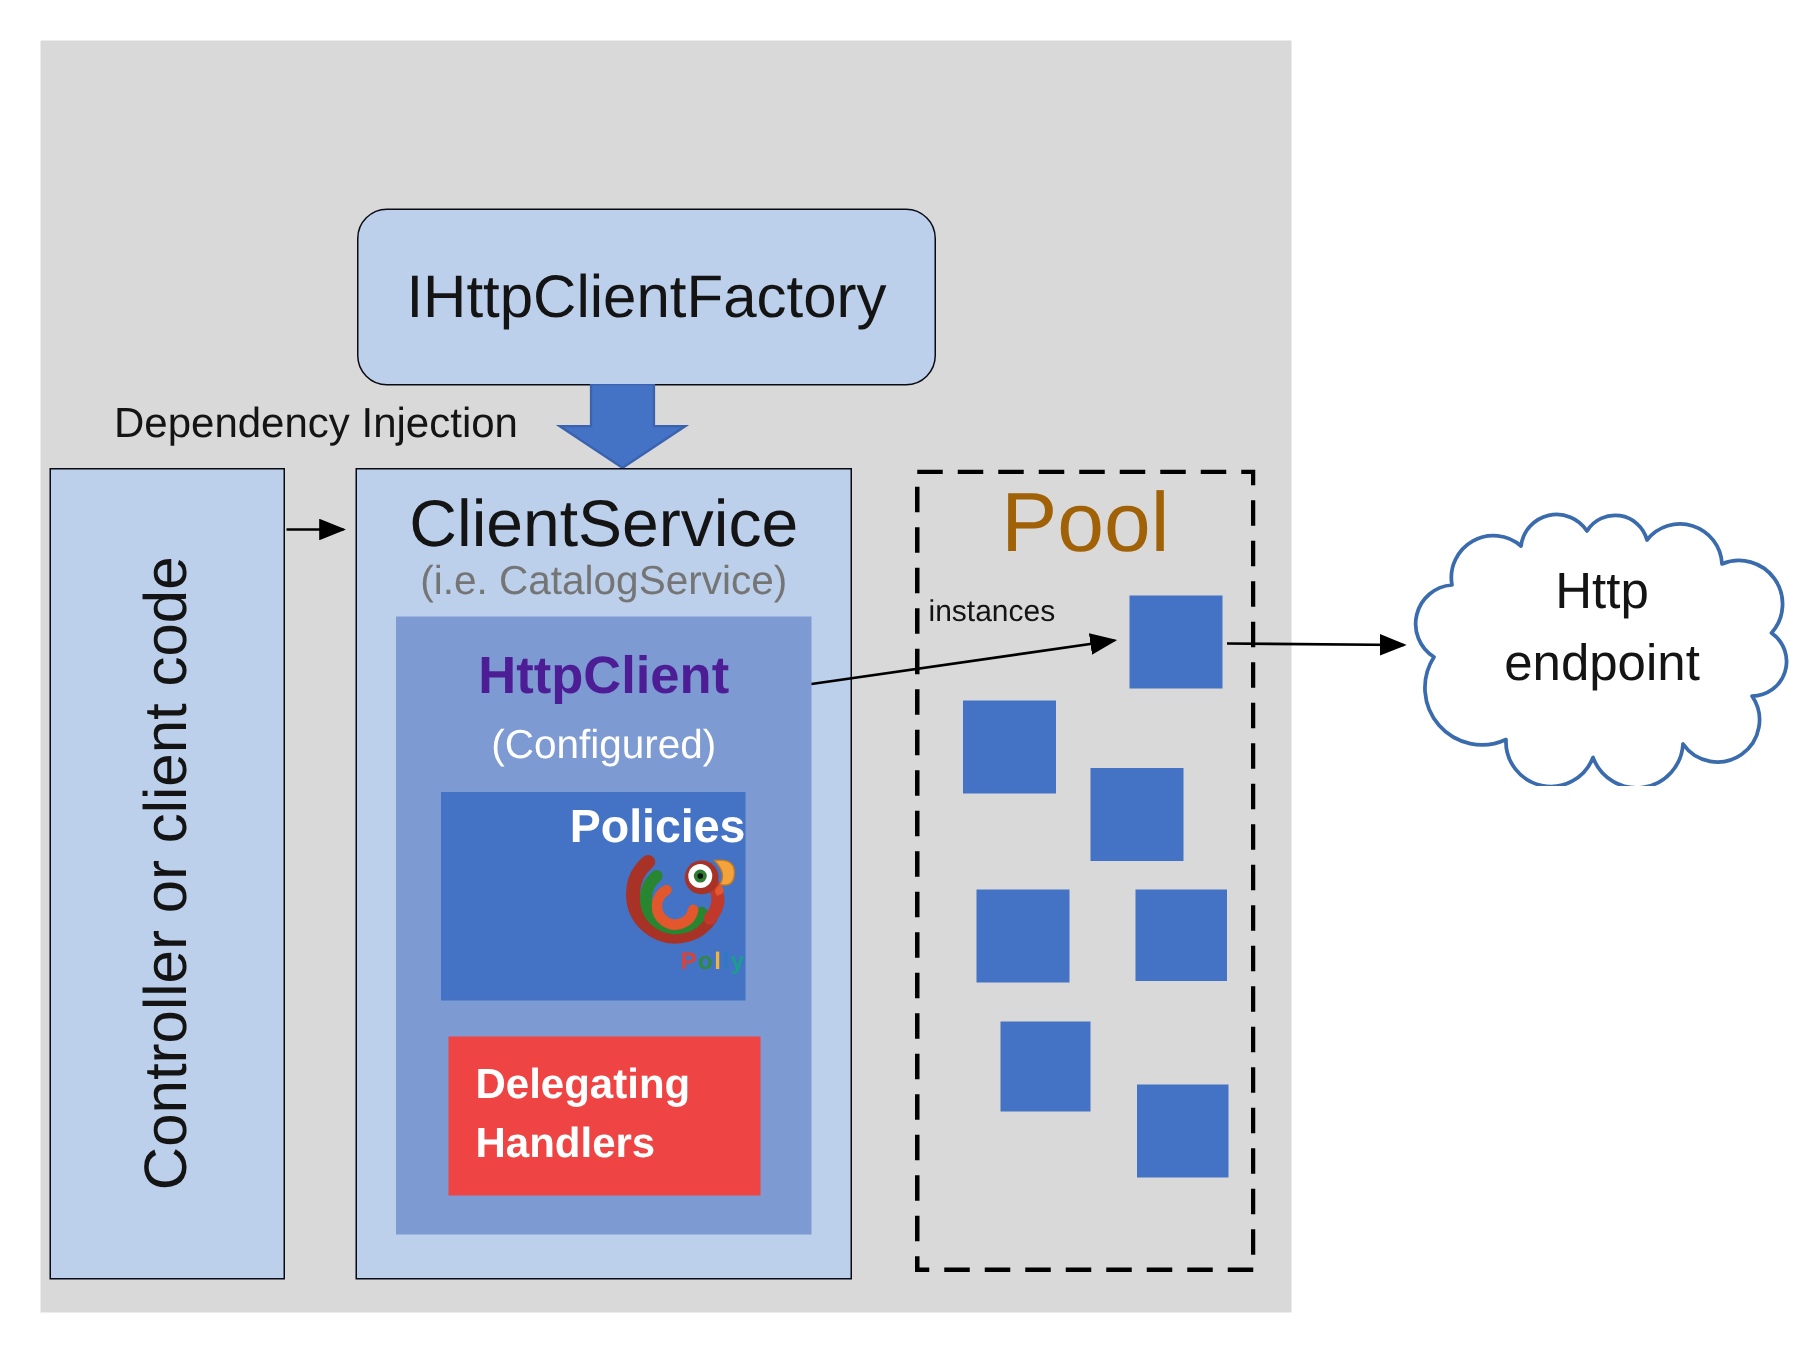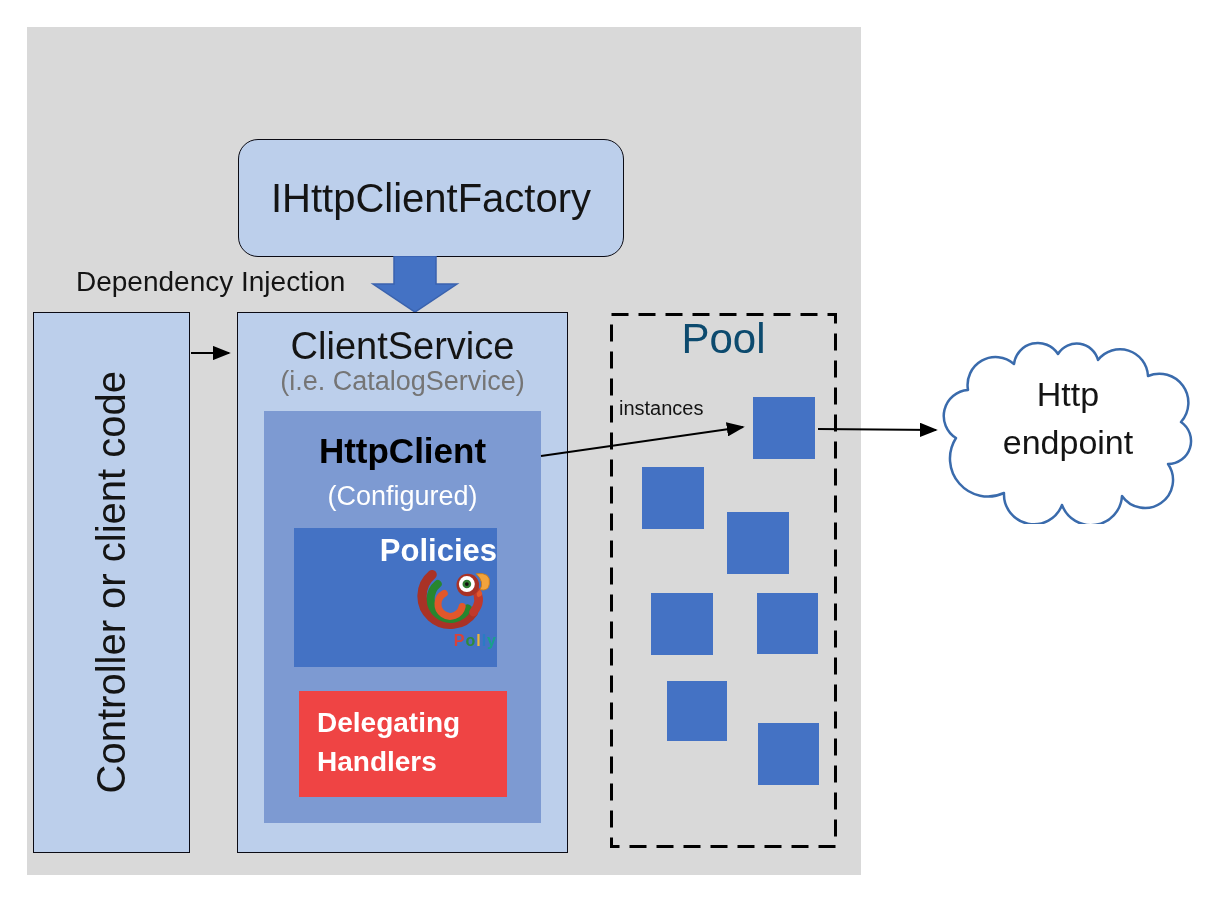--- a/index.html
+++ b/index.html
@@ -11,33 +11,33 @@
   .panel{left:27px;top:27px;width:834px;height:848px;background:#d9d9d9;}
   .panel-title{left:58px;top:50px;font-size:42px;color:#151515;white-space:nowrap;}
   .box{background:#bccfeb;border:1.5px solid #0b0b14;box-sizing:border-box;}
   .factory{left:238px;top:139px;width:386px;height:118px;display:flex;align-items:center;justify-content:center;border-radius:20px;}
   .factory-label{font-size:40px;color:#141414;}
   .dep-label{left:76px;top:266px;font-size:28px;color:#141414;white-space:nowrap;}
   .down-arrow{left:369px;top:256px;}
   .controller{left:33px;top:312px;width:157px;height:541px;display:flex;align-items:center;justify-content:center;}
   .controller-label{writing-mode:vertical-rl;transform:rotate(180deg);font-size:40px;color:#141414;white-space:nowrap;}
   .clientservice{left:237px;top:312px;width:331px;height:541px;}
-  .cs-title{margin-top:14px;text-align:center;font-size:38px;line-height:1.05;color:#141414;}
+  .cs-title{margin-top:14px;text-align:center;font-size:44px;line-height:1.05;color:#141414;}
   .cs-sub{text-align:center;font-size:27px;color:#757575;line-height:1.1;}
   .httpclient{left:264px;top:411px;width:277px;height:412px;background:#7d9ad2;}
-  .hc-title{margin-top:20px;text-align:center;font-size:35px;font-weight:bold;color:#000000;}
+  .hc-title{margin-top:20px;text-align:center;font-size:35px;font-weight:bold;color:#4c1d95;}
   .hc-sub{margin-top:10px;text-align:center;font-size:27px;color:#fff;}
   .policies{left:294px;top:528px;width:203px;height:139px;background:#4472c4;text-align:right;}
   .policies-label{margin-top:5px;font-size:31px;font-weight:bold;color:#fff;}
   .polly-word{font-size:16px;font-weight:bold;letter-spacing:1px;line-height:1;margin-top:-2px;}
   .delegating{left:299px;top:691px;width:208px;height:106px;background:#ef4444;}
   .delegating-label{padding:13px 0 0 18px;font-size:28px;font-weight:bold;color:#fff;line-height:1.38;}
   .pool{left:610px;top:313px;width:227px;height:535px;}
   .pool-border{position:absolute;left:0;top:0;}
-  .pool-title{position:absolute;left:0;top:2px;width:100%;text-align:center;font-size:42px;color:#0c4a6e;}
+  .pool-title{position:absolute;left:0;top:2px;width:100%;text-align:center;font-size:56px;color:#a16207;}
   .pool-type{position:absolute;left:9px;top:56px;font-size:21px;font-weight:bold;color:#141414;white-space:nowrap;}
   .pool-inst{position:absolute;left:9px;top:84px;font-size:20px;color:#141414;}
   .sq{position:absolute;background:#4472c4;}
   .cloud-svg{left:938px;top:338px;}
   .cloud-text{left:958px;top:370px;width:220px;text-align:center;font-size:34px;color:#141414;line-height:1.42;}
   .overlay{left:0;top:0;pointer-events:none;z-index:6;}
 </style>
 </head>
 <body>
 

